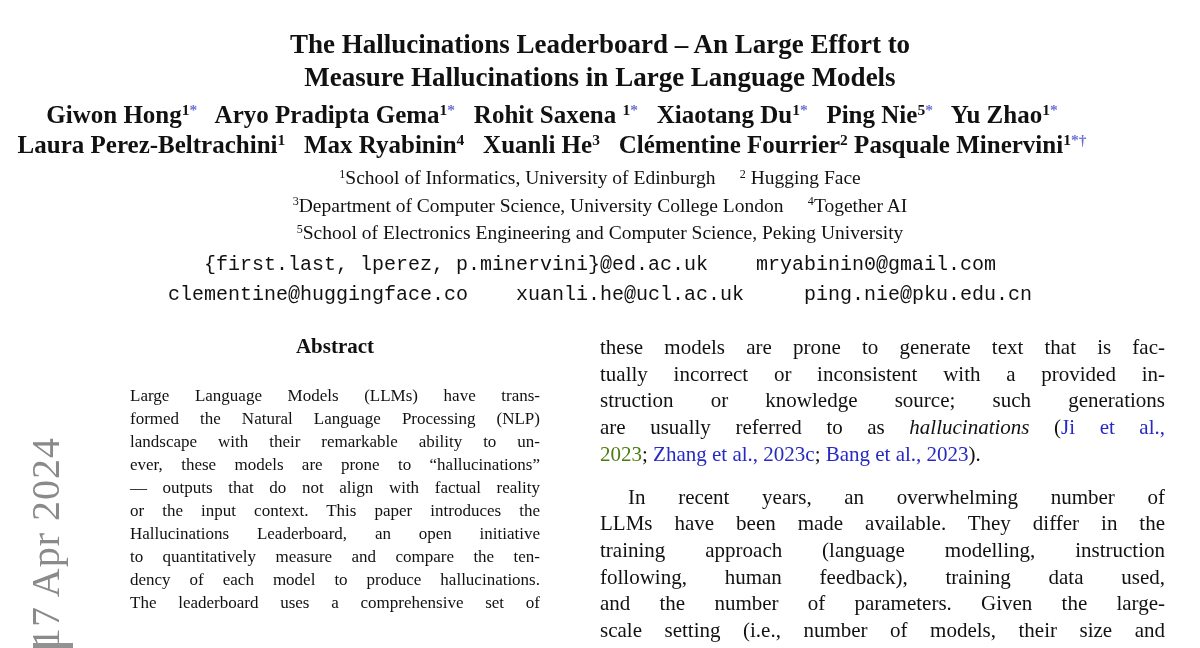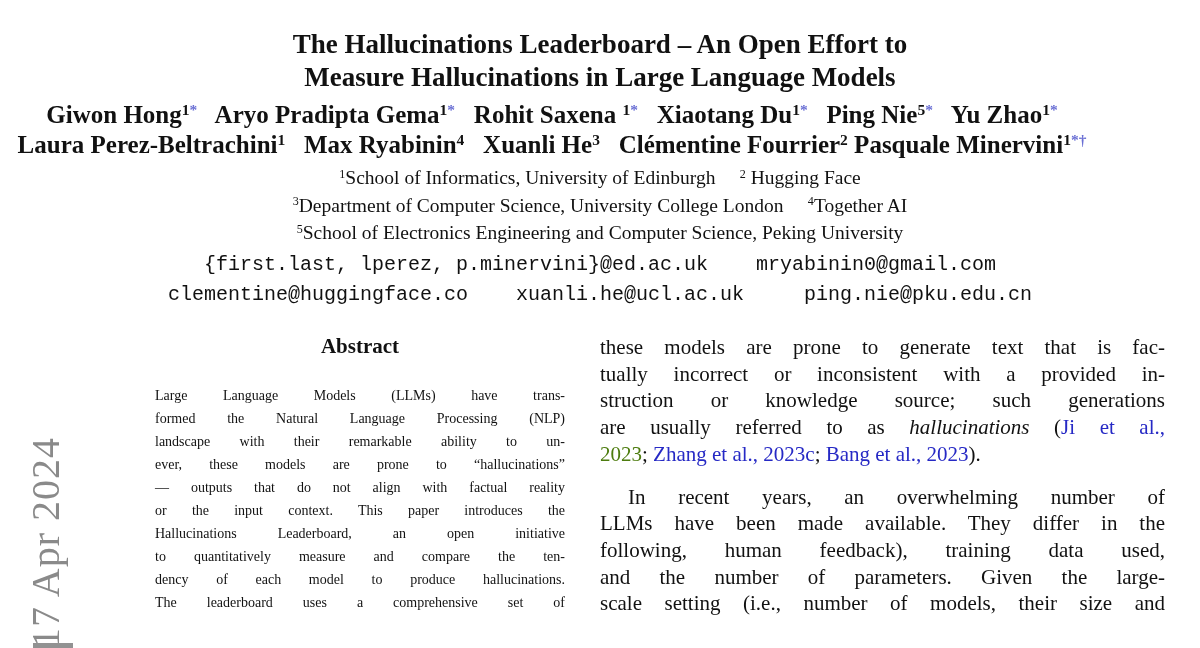--- a/index.html
+++ b/index.html
@@ -22,42 +22,42 @@
   .affils{position:absolute;top:164px;left:0;width:1200px;text-align:center;
           font-size:19.5px;line-height:27.5px;}
   .emails{position:absolute;top:250px;left:0;width:1200px;text-align:center;
           font-family:"Liberation Mono","DejaVu Sans Mono",monospace;
           font-size:20px;line-height:30px;}
   .rich{white-space:pre;}
 
   sup{font-size:62%;vertical-align:baseline;position:relative;top:-0.5em;line-height:0;}
 
   
-  .leftcol{position:absolute;left:144px;top:333px;width:432px;}
+  .leftcol{position:absolute;left:119px;top:333px;width:432px;}
   .abs-head{text-align:center;font-weight:bold;font-size:21px;line-height:26px;}
-  .abs-body{margin:25px auto 0 auto;width:410px;font-size:14px;line-height:23px;}
+  .abs-body{margin:25px auto 0 auto;width:410px;font-size:17px;line-height:23px;}
   .rightcol{position:absolute;left:600px;top:334px;width:565px;
             font-size:21px;line-height:26.7px;}
   .para2{margin-top:16px;}
 
   
   .tl{text-align:justify;text-align-last:justify;}
   .tl.last{text-align:justify;text-align-last:left;}
   .tl.ind{text-indent:28px;}
 </style>
 </head>
 <body>
 
 <div class="page">
 
   <div class="stamp" id="stamp" style="color: rgb(138, 138, 138);">17 Apr 2024</div>
   <div class="stamp-cut"></div>
 
   <div class="title">
-    <div>The Hallucinations Leaderboard – An Open Effort to</div>
+    <div>The Hallucinations Leaderboard – An Large Effort to</div>
     <div>Measure Hallucinations in Large Language Models</div>
   </div>
 
   <div class="authors">
     <div class="rich"><span>Giwon Hong</span><sup>1</sup><sup style="color: rgb(106, 111, 212);">*</sup><span>   </span><span>Aryo Pradipta Gema</span><sup>1</sup><sup style="color: rgb(106, 111, 212);">*</sup><span>   </span><span>Rohit Saxena </span><sup>1</sup><sup style="color: rgb(106, 111, 212);">*</sup><span>   </span><span>Xiaotang Du</span><sup>1</sup><sup style="color: rgb(106, 111, 212);">*</sup><span>   </span><span>Ping Nie</span><sup>5</sup><sup style="color: rgb(106, 111, 212);">*</sup><span>   </span><span>Yu Zhao</span><sup>1</sup><sup style="color: rgb(106, 111, 212);">*</sup></div>
     <div class="rich"><span>Laura Perez-Beltrachini</span><sup>1</sup><span>   </span><span>Max Ryabinin</span><sup>4</sup><span>   </span><span>Xuanli He</span><sup>3</sup><span>   </span><span>Clémentine Fourrier</span><sup>2</sup><span> </span><span>Pasquale Minervini</span><sup>1</sup><sup style="color: rgb(106, 111, 212);">*</sup><sup style="color: rgb(106, 111, 212);">†</sup></div>
   </div>
 
   <div class="affils">
     <div class="rich"><sup>1</sup><span>School of Informatics, University of Edinburgh</span><span>     </span><sup>2</sup><span> Hugging Face</span></div>
@@ -90,19 +90,20 @@
     <div>
         <div class="tl"><span>these models are prone to generate text that is fac-</span></div>
         <div class="tl"><span>tually incorrect or inconsistent with a provided in-</span></div>
         <div class="tl"><span>struction or knowledge source; such generations</span></div>
         <div class="tl"><span>are usually referred to as </span><span style="font-style: italic;">hallucinations</span><span> (</span><span style="color: rgb(38, 41, 197);">Ji et al.,</span></div>
         <div class="tl last"><span style="color: #4d7c0f;">2023</span><span>; </span><span style="color: rgb(38, 41, 197);">Zhang et al., 2023c</span><span>; </span><span style="color: rgb(38, 41, 197);">Bang et al., 2023</span><span>).</span></div>
       </div>
     <div class="para2">
         <div class="tl ind"><span>In recent years, an overwhelming number of</span></div>
         <div class="tl"><span>LLMs have been made available. They differ in the</span></div>
+        <div class="tl"><span>training approach (language modelling, instruction</span></div>
         <div class="tl"><span>following, human feedback), training data used,</span></div>
         <div class="tl"><span>and the number of parameters. Given the large-</span></div>
         <div class="tl"><span>scale setting (i.e., number of models, their size and</span></div>
       </div>
   </div>
 
 </div>
 
 </body></html>

